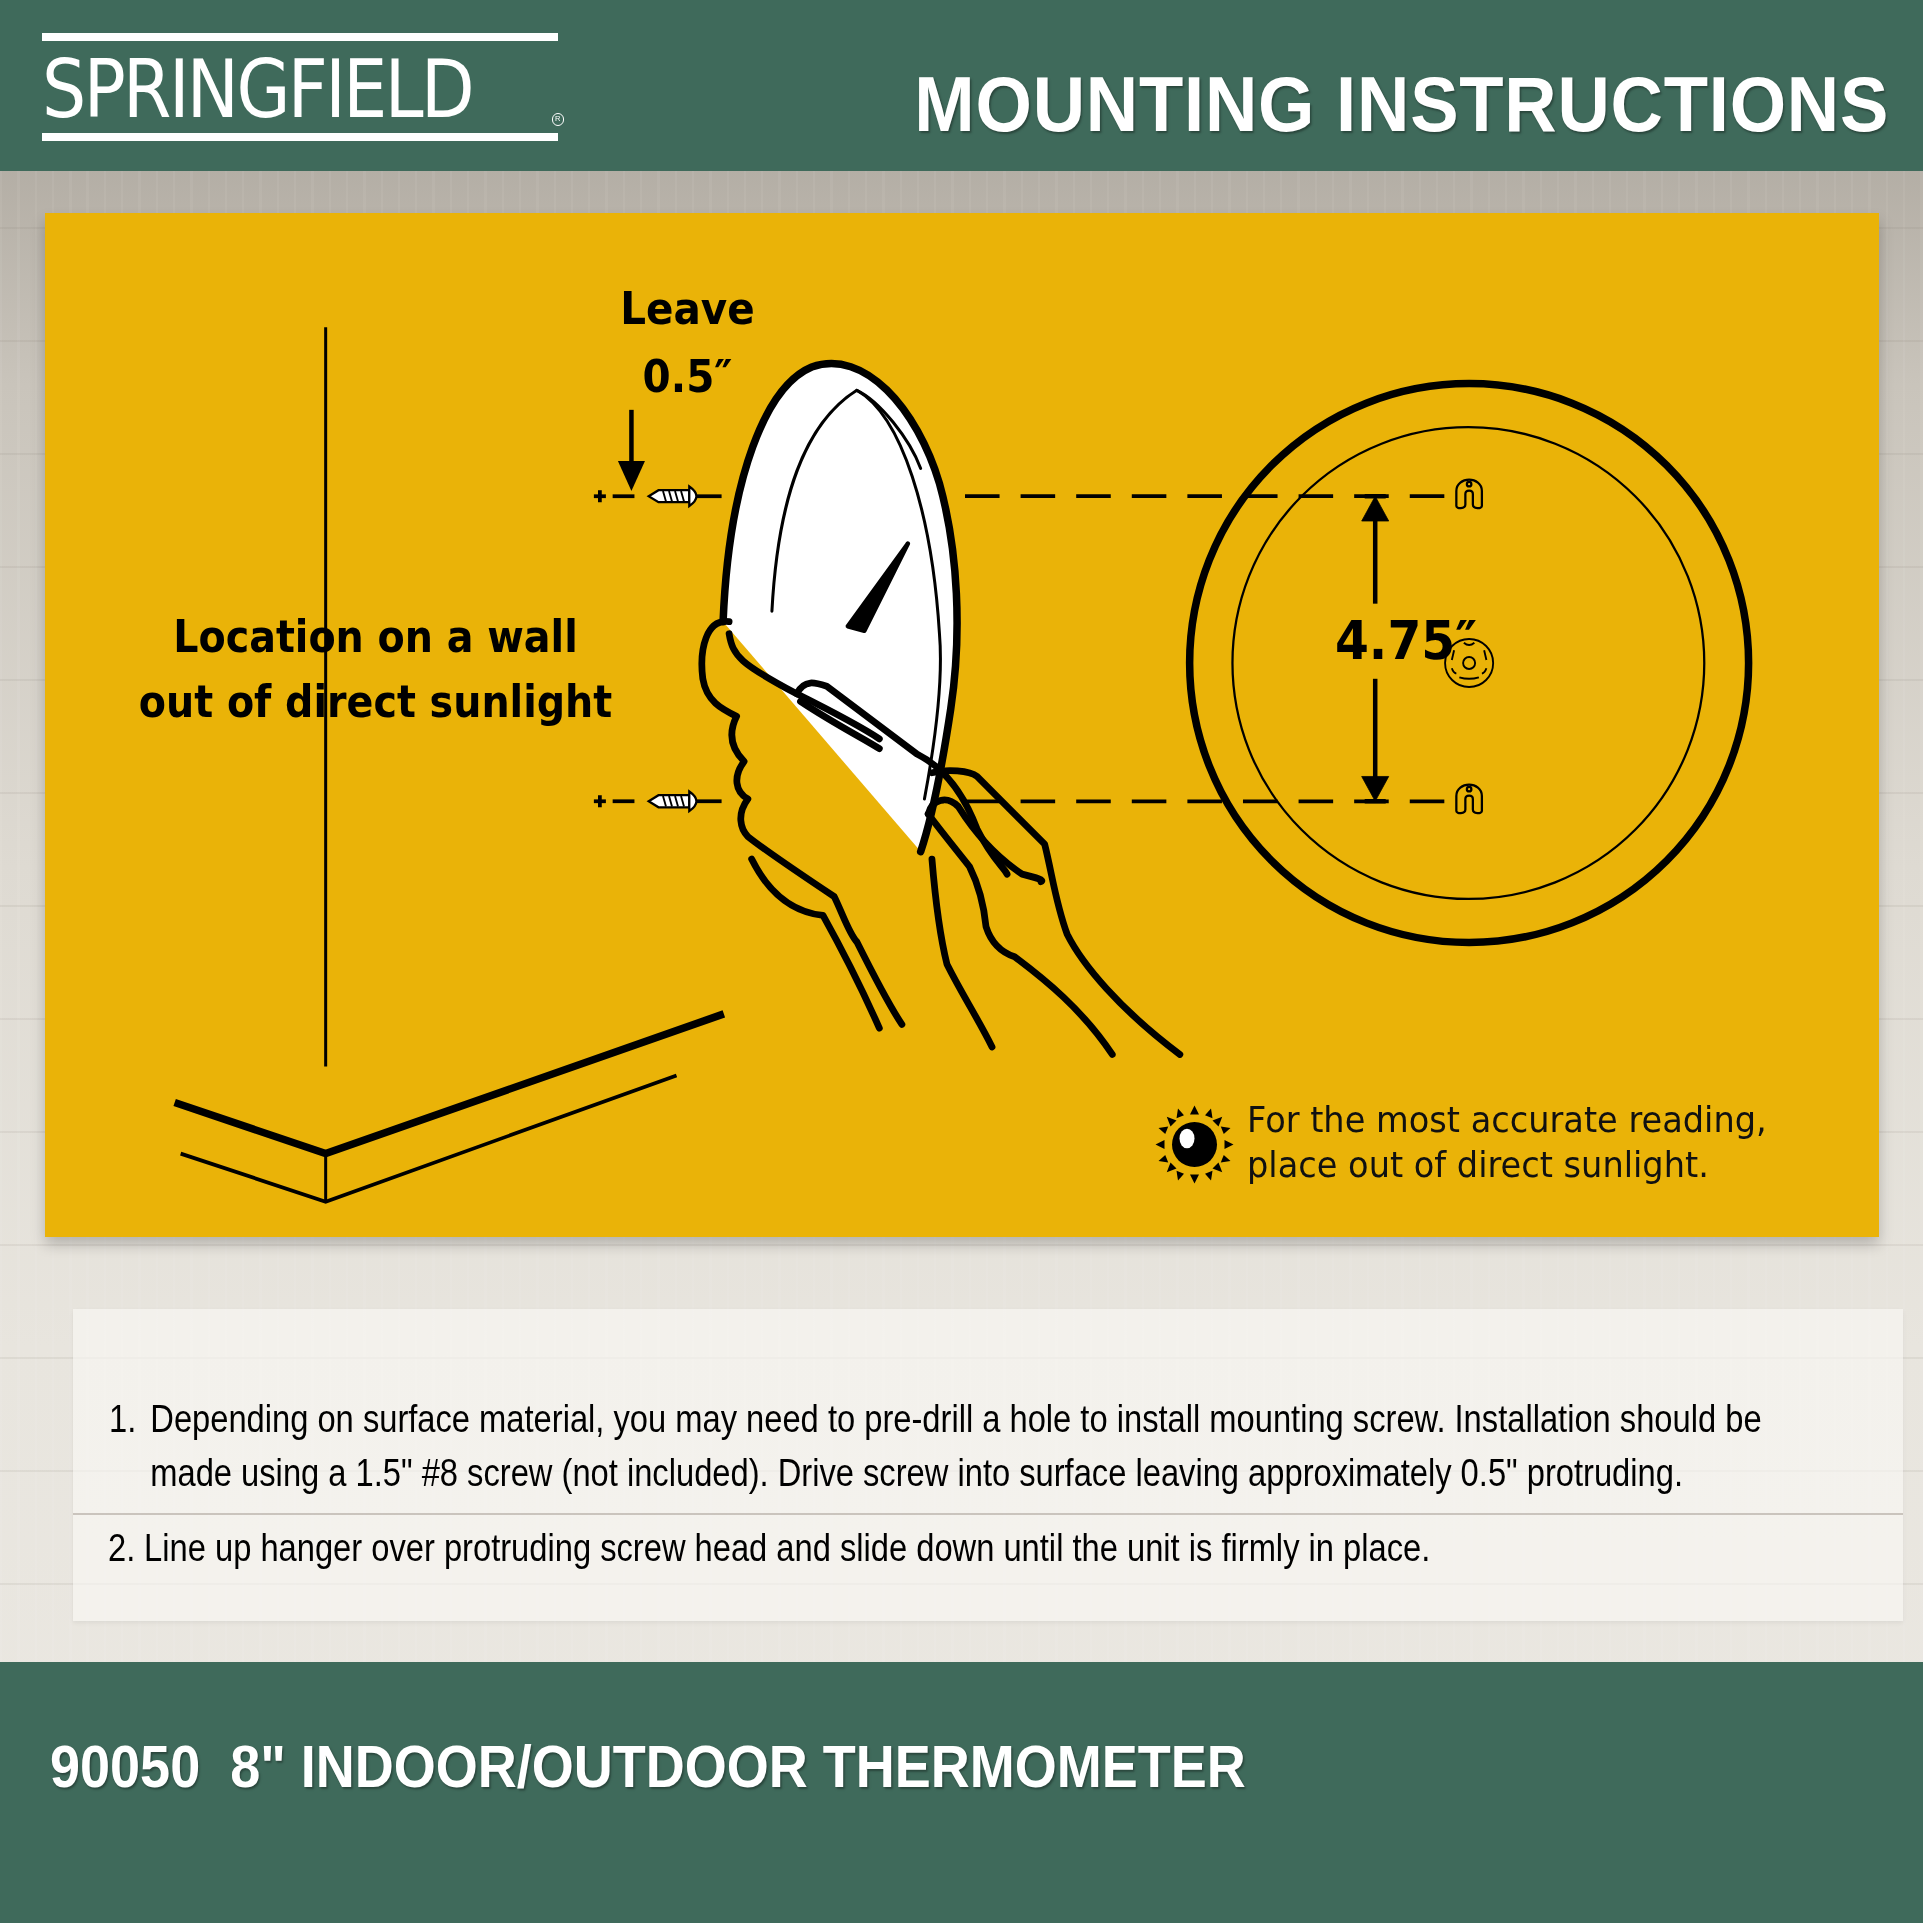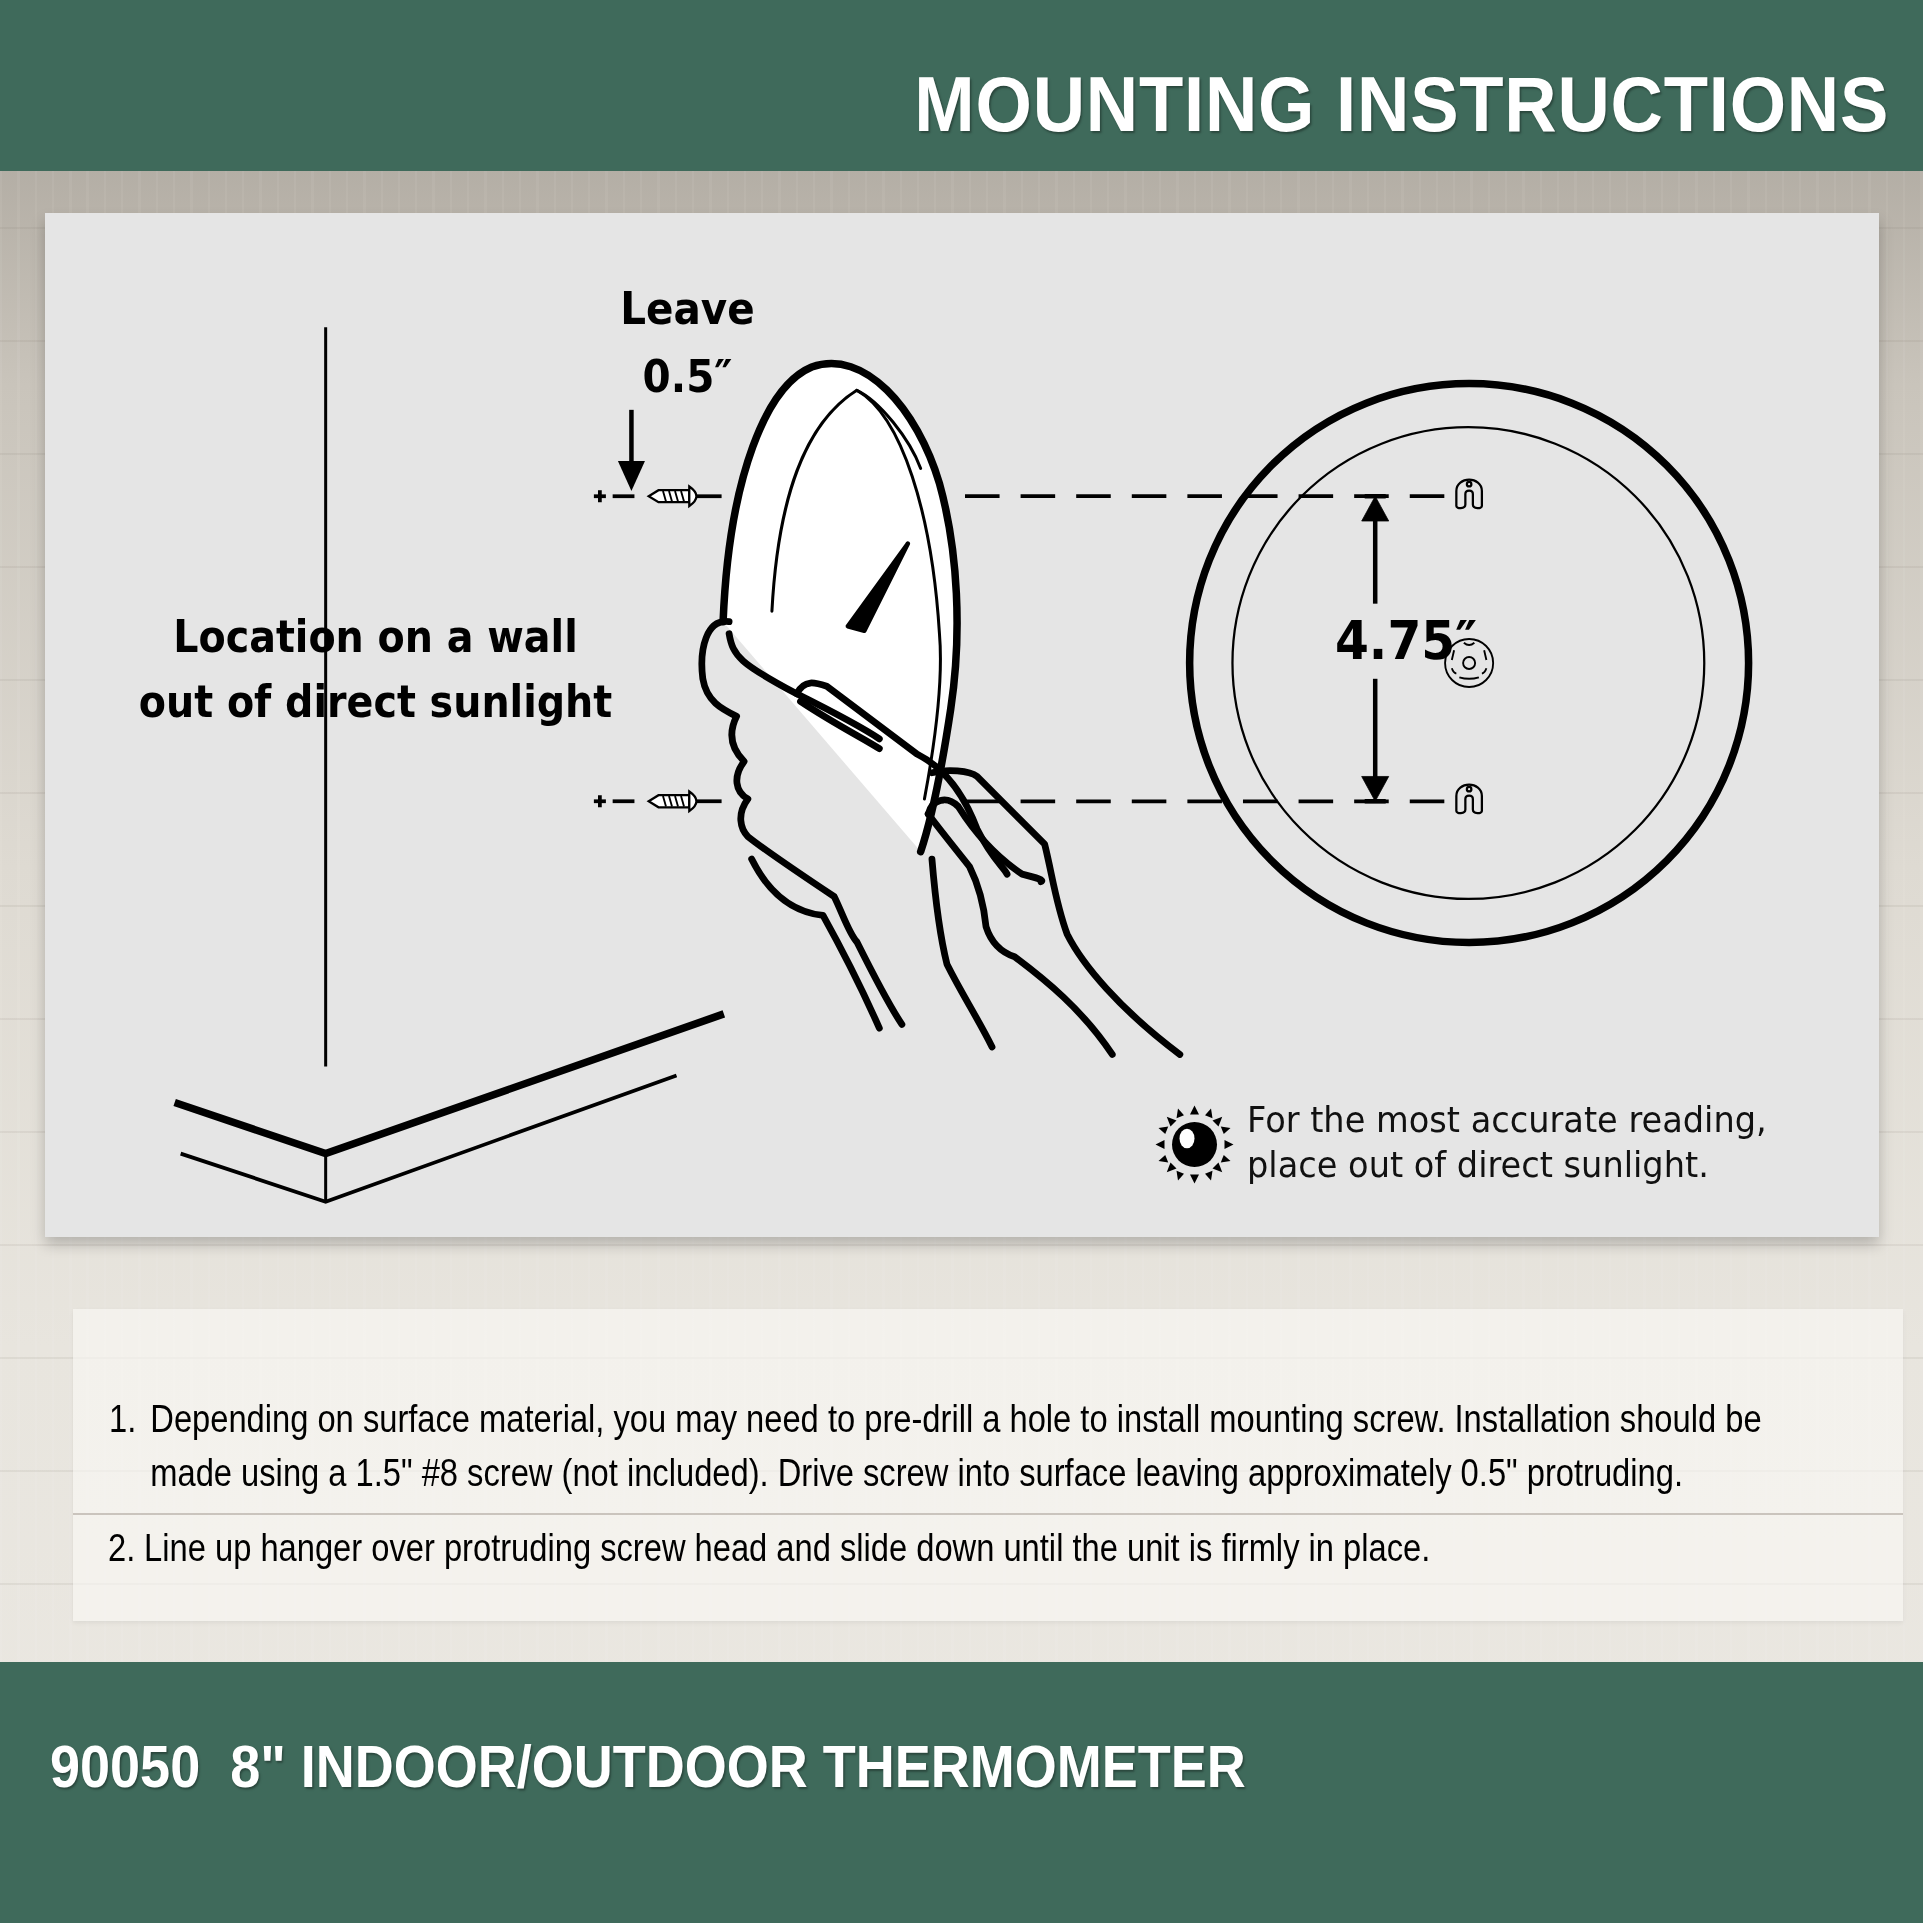--- a/index.html
+++ b/index.html
@@ -34,21 +34,21 @@
   }
   .title {
     position: absolute; right: 35px; top: 63px; color: #fff;
     font-family: "Liberation Sans", sans-serif; font-weight: bold; font-size: 78px;
     line-height: 83px; letter-spacing: 0.8px; white-space: nowrap;
     transform: scaleX(0.93); transform-origin: right center;
     text-shadow: 1.5px 2.3px 2.3px rgba(0,0,0,0.35);
   }
   .card {
     position: absolute; left: 45px; top: 213px; width: 1834px; height: 1024px;
-    background: #e5e5e5; box-shadow: 0 7.5px 13.5px rgba(0,0,0,0.22);
+    background: #eab308; box-shadow: 0 7.5px 13.5px rgba(0,0,0,0.22);
   }
   .card svg.diagram { position: absolute; left: 0; top: 0; }
   .label-leave {
     position: absolute; left: 526px; top: 62px; width: 233px; text-align: center;
     font-family: "DejaVu Sans", sans-serif; font-weight: bold; font-size: 44px;
     line-height: 68px; color: #000; transform: scaleX(0.92);
   }
   .label-location {
     position: absolute; left: 30px; top: 391px; width: 601px; text-align: center;
     font-family: "DejaVu Sans", sans-serif; font-weight: bold; font-size: 44px;
@@ -98,20 +98,26 @@
     font-family: "Liberation Sans", sans-serif; font-weight: bold; font-size: 60px;
     line-height: 68px; white-space: pre; letter-spacing: 0px;
     transform: scaleX(0.9); transform-origin: left center;
     text-shadow: 1.5px 2.3px 2.3px rgba(0,0,0,0.35);
   }
 </style>
 </head>
 <body>
 
 <div class="header">
+  <div class="logo">
+    <div class="bar top"></div>
+    <div class="word">SPRINGFIELD</div>
+    <div class="reg">R</div>
+    <div class="bar bottom"></div>
+  </div>
   <div class="title">MOUNTING INSTRUCTIONS</div>
 </div>
 
 <div class="card">
   <svg class="diagram" width="1834" height="1024" viewBox="0 0 2440 1363" xmlns="http://www.w3.org/2000/svg">
 
     <g stroke="#000" fill="none" stroke-linecap="butt">
       <line x1="373" y1="152" x2="373" y2="1136" stroke-width="4"></line>
       <polyline points="172,1184 373,1252 903,1066" stroke-width="10"></polyline>
       <polyline points="180,1252 373,1316 840,1148" stroke-width="5"></polyline>

